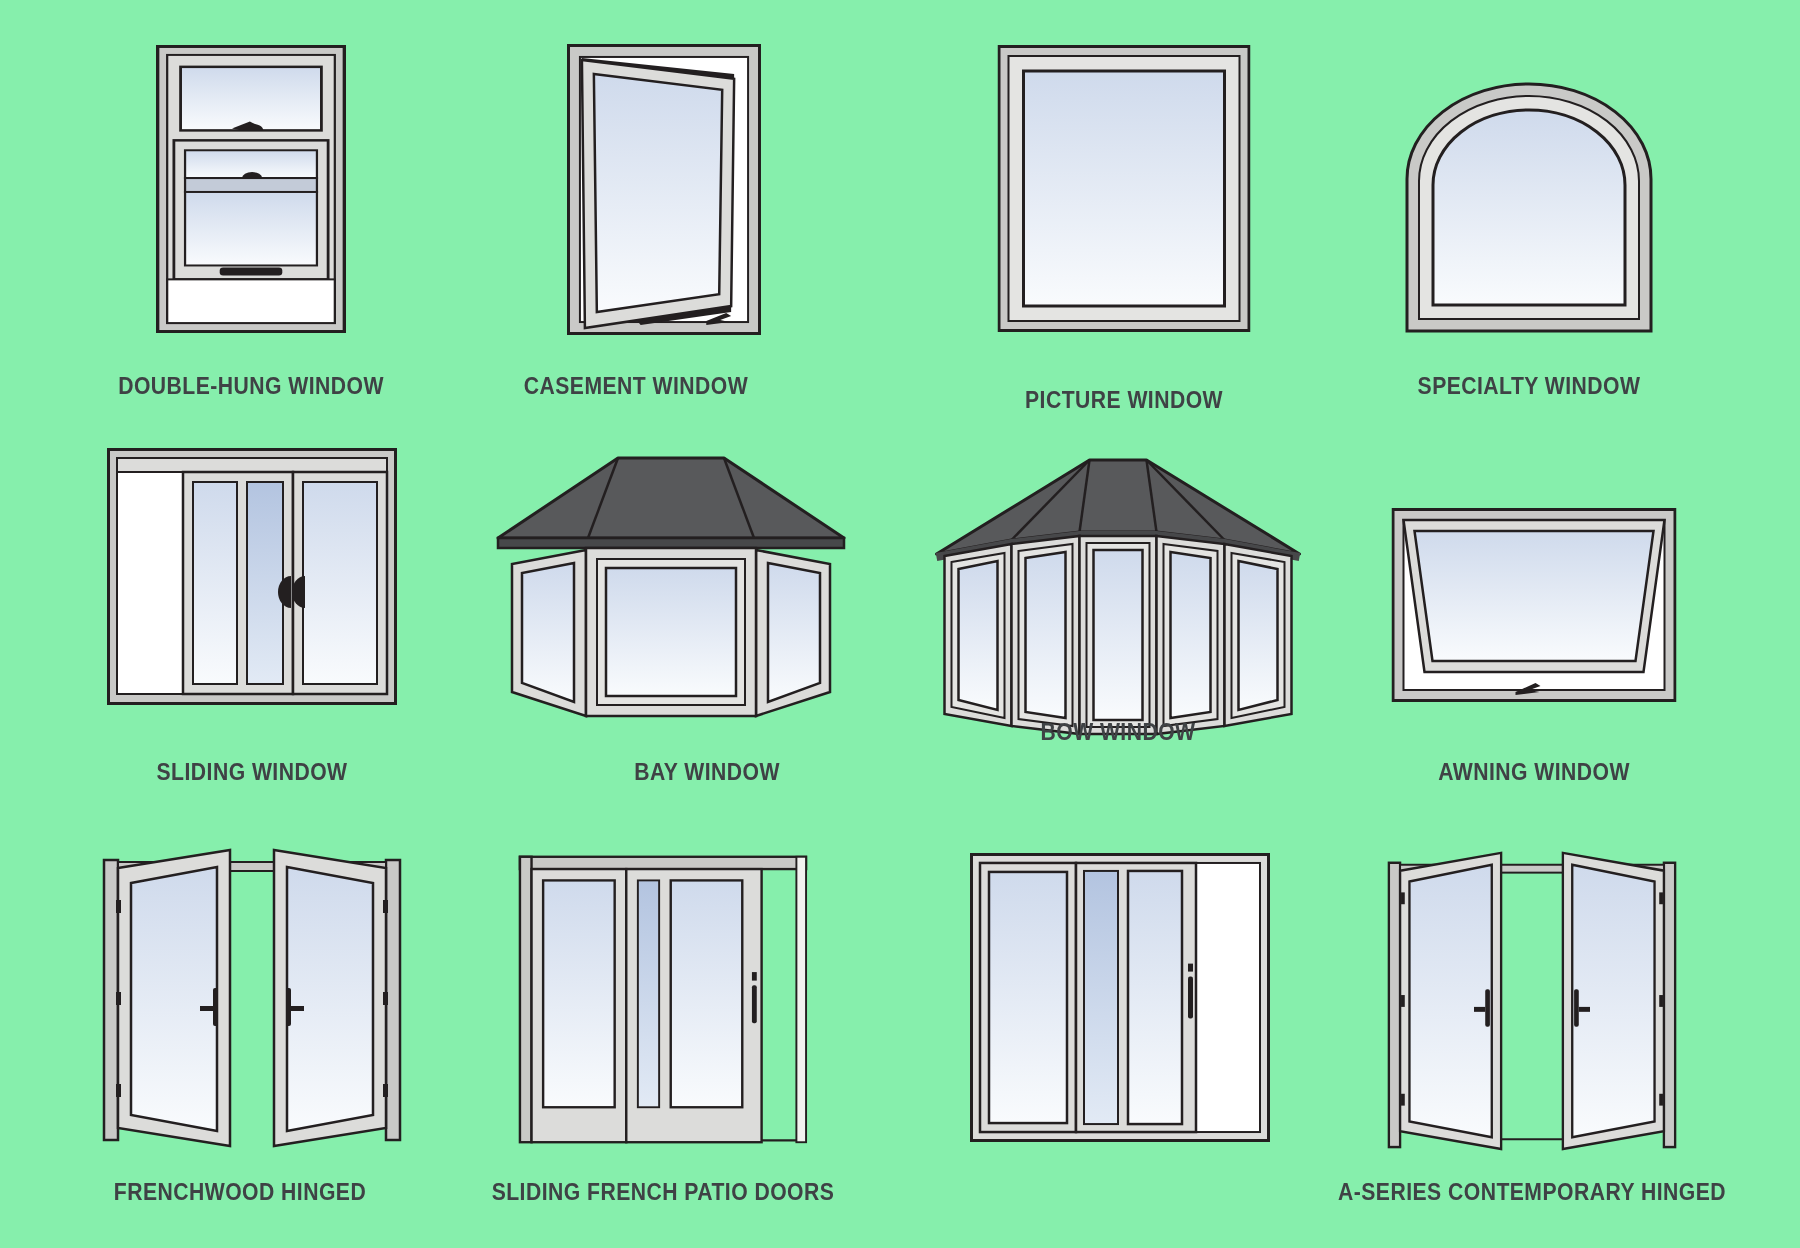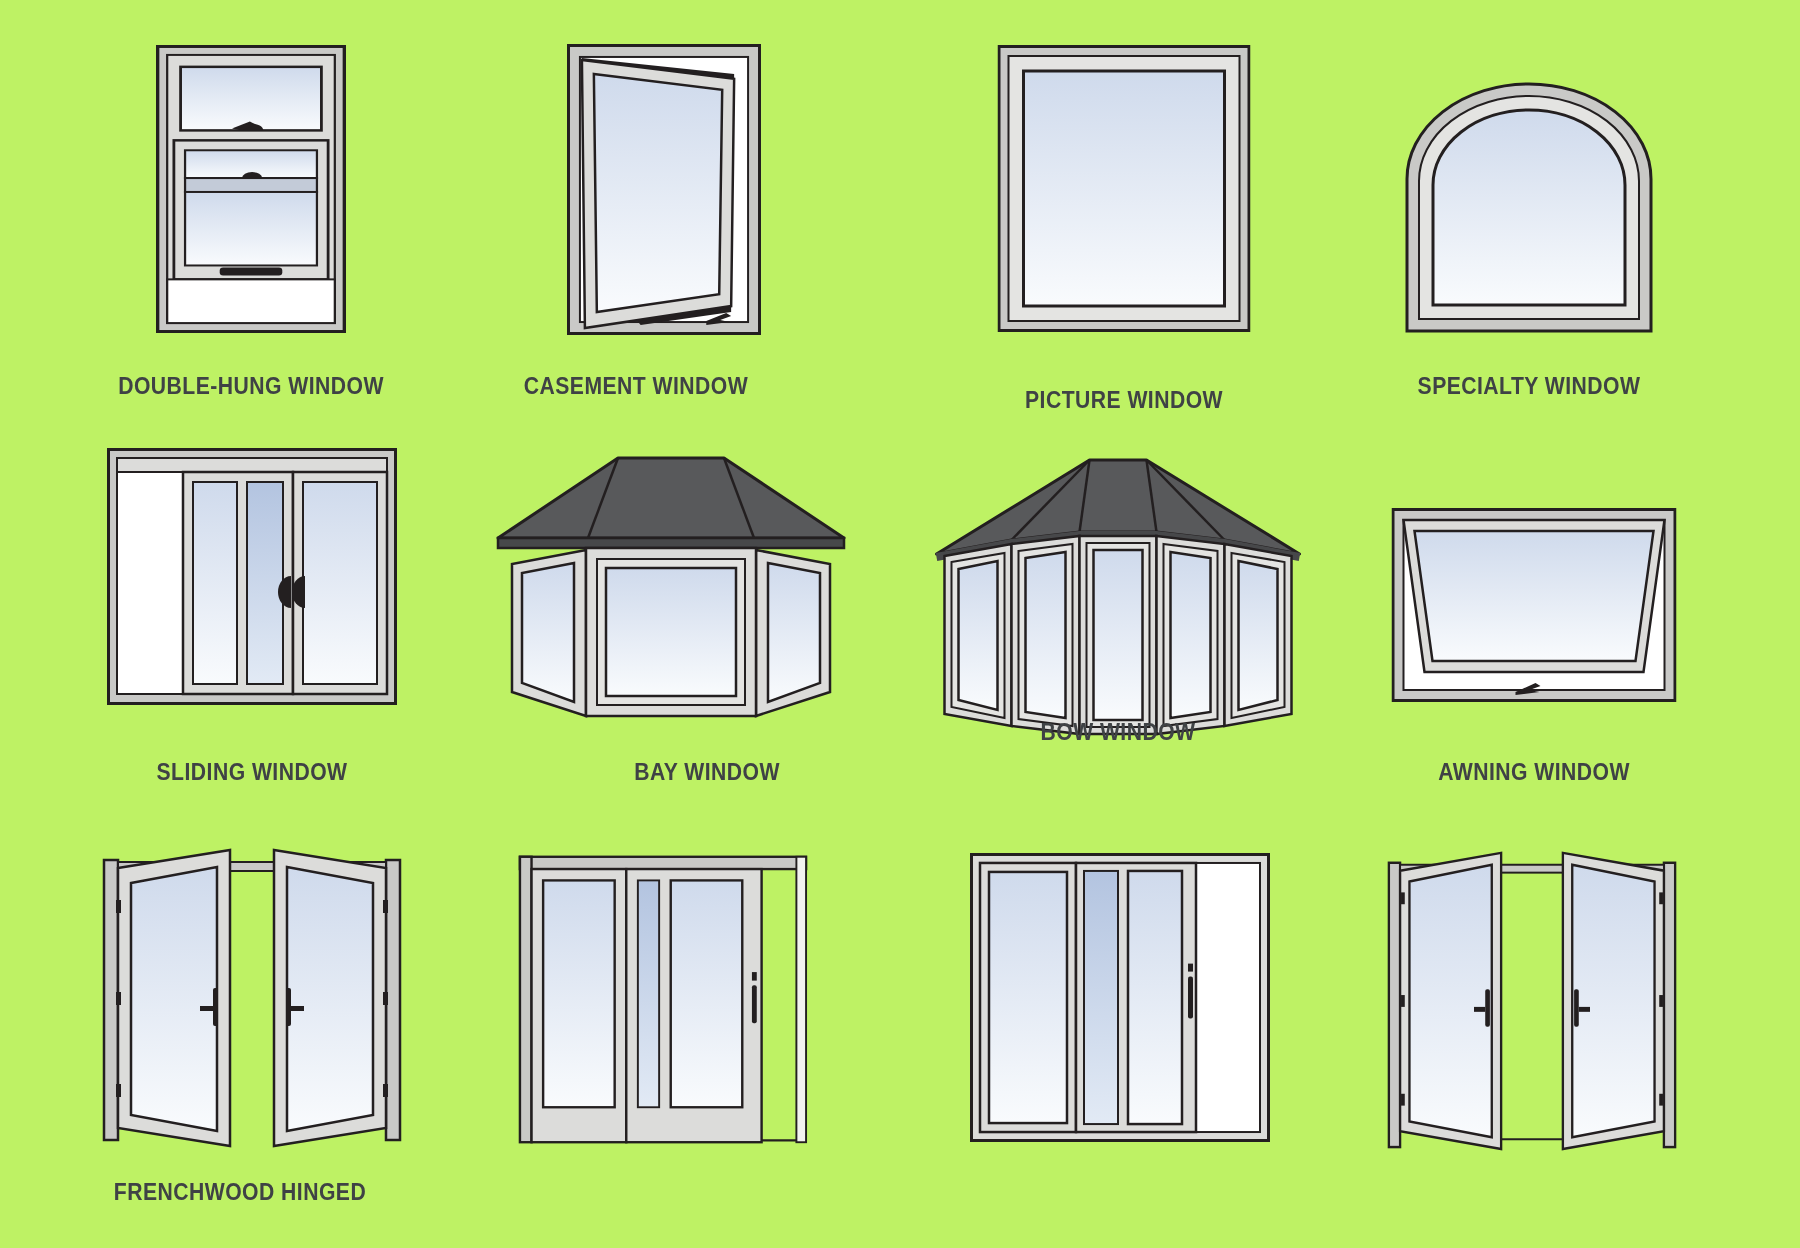--- a/index.html
+++ b/index.html
@@ -1,17 +1,17 @@
 <!DOCTYPE html>
 <html><head>
 <meta charset="utf-8">
 <style>
   html,body{margin:0;padding:0;background:#ffffff;}
   body{width:1800px;height:1248px;position:relative;font-family:"Liberation Sans",sans-serif;overflow:hidden;}
-  .stage{position:absolute;inset:0;background:#bef264;}
+  .stage{position:absolute;inset:0;background:#86efac;}
   .art{position:absolute;transform:translateX(-50%);line-height:0;}
   .cap{position:absolute;transform:translateX(-50%);height:30px;display:flex;align-items:center;justify-content:center;
        font-weight:bold;font-size:23px;color:#3f4245;letter-spacing:.5px;white-space:nowrap;}
   .cap span{display:inline-block;transform:scaleX(.92);}
   svg{display:block;}
   .ol{stroke:#231f20;}
 </style>
 </head>
 <body>
 
@@ -239,14 +239,20 @@
   <div class="cap" style="left:1118px;top:717px">
       <span>BOW WINDOW</span>
     </div>
   <div class="cap" style="left:1534px;top:757px">
       <span>AWNING WINDOW</span>
     </div>
 
   <div class="cap" style="left:240px;top:1177px">
       <span>FRENCHWOOD HINGED</span>
     </div>
+  <div class="cap" style="left:663px;top:1177px">
+      <span>SLIDING FRENCH PATIO DOORS</span>
+    </div>
+  <div class="cap" style="left:1532px;top:1177px">
+      <span>A-SERIES CONTEMPORARY HINGED</span>
+    </div>
 
 </div>
 
 </body></html>

